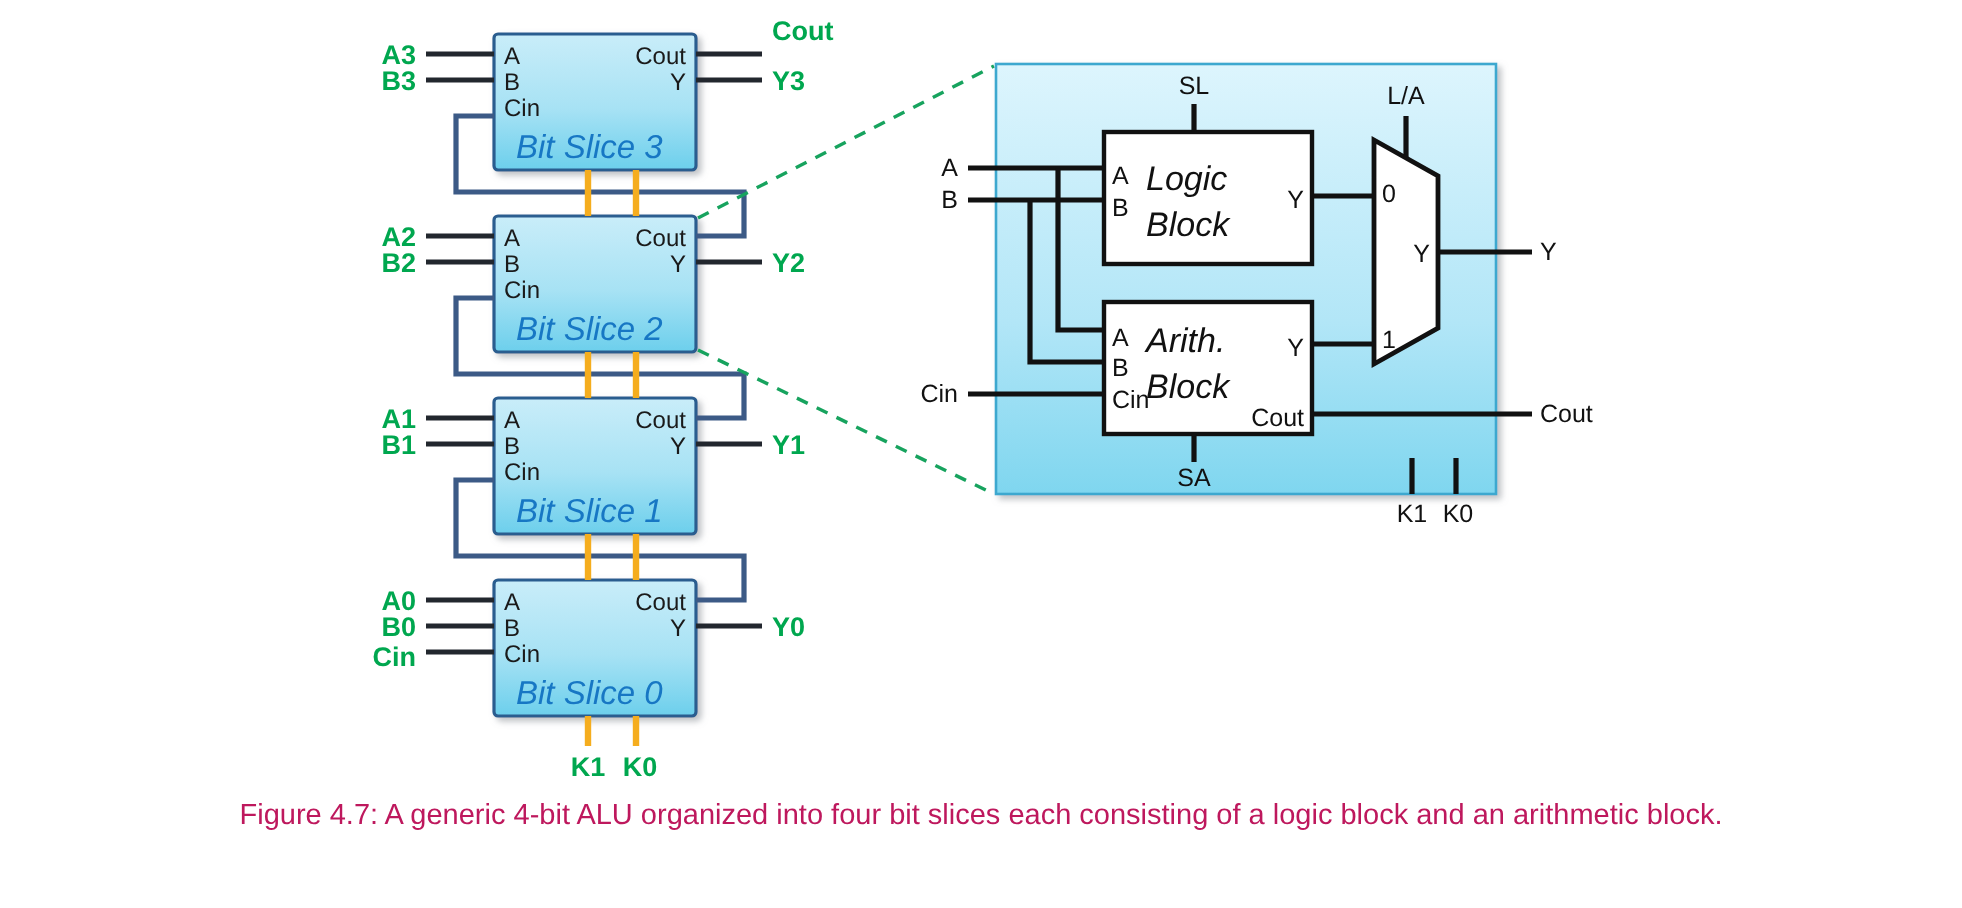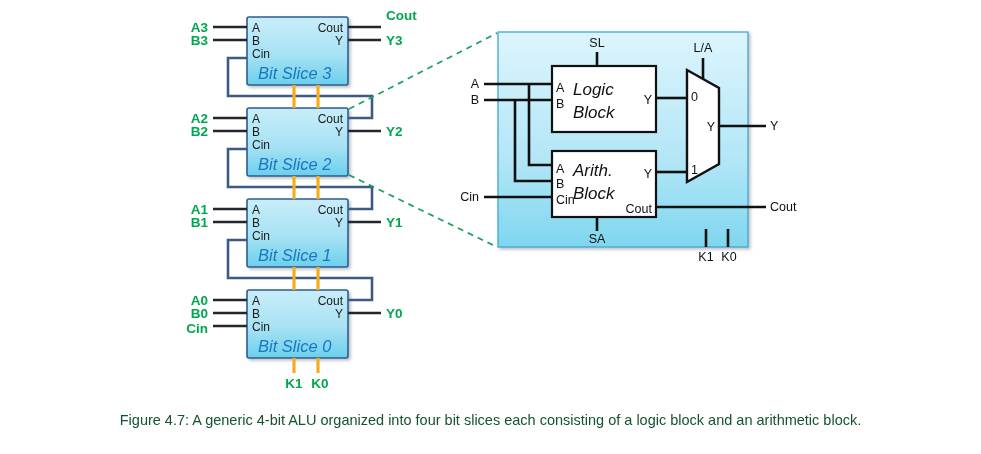--- a/index.html
+++ b/index.html
@@ -22,24 +22,24 @@
     position: absolute;
     left: 0;
     top: 0;
     width: 981px;
     height: 400px;
     display: block;
   }
   .caption {
     position: absolute;
     left: 0;
-    top: 410px;
+    top: 398px;
     width: 981px;
     text-align: center;
-    color: #14532d;
+    color: #be185d;
     font-family: "Liberation Sans", sans-serif;
     font-size: 14.5px;
     line-height: 21px;
     padding: 0 22px;
     box-sizing: border-box;
   }
   
   .lbl-green {
     font-family: "Liberation Sans", sans-serif;
     font-size: 13.5px;

